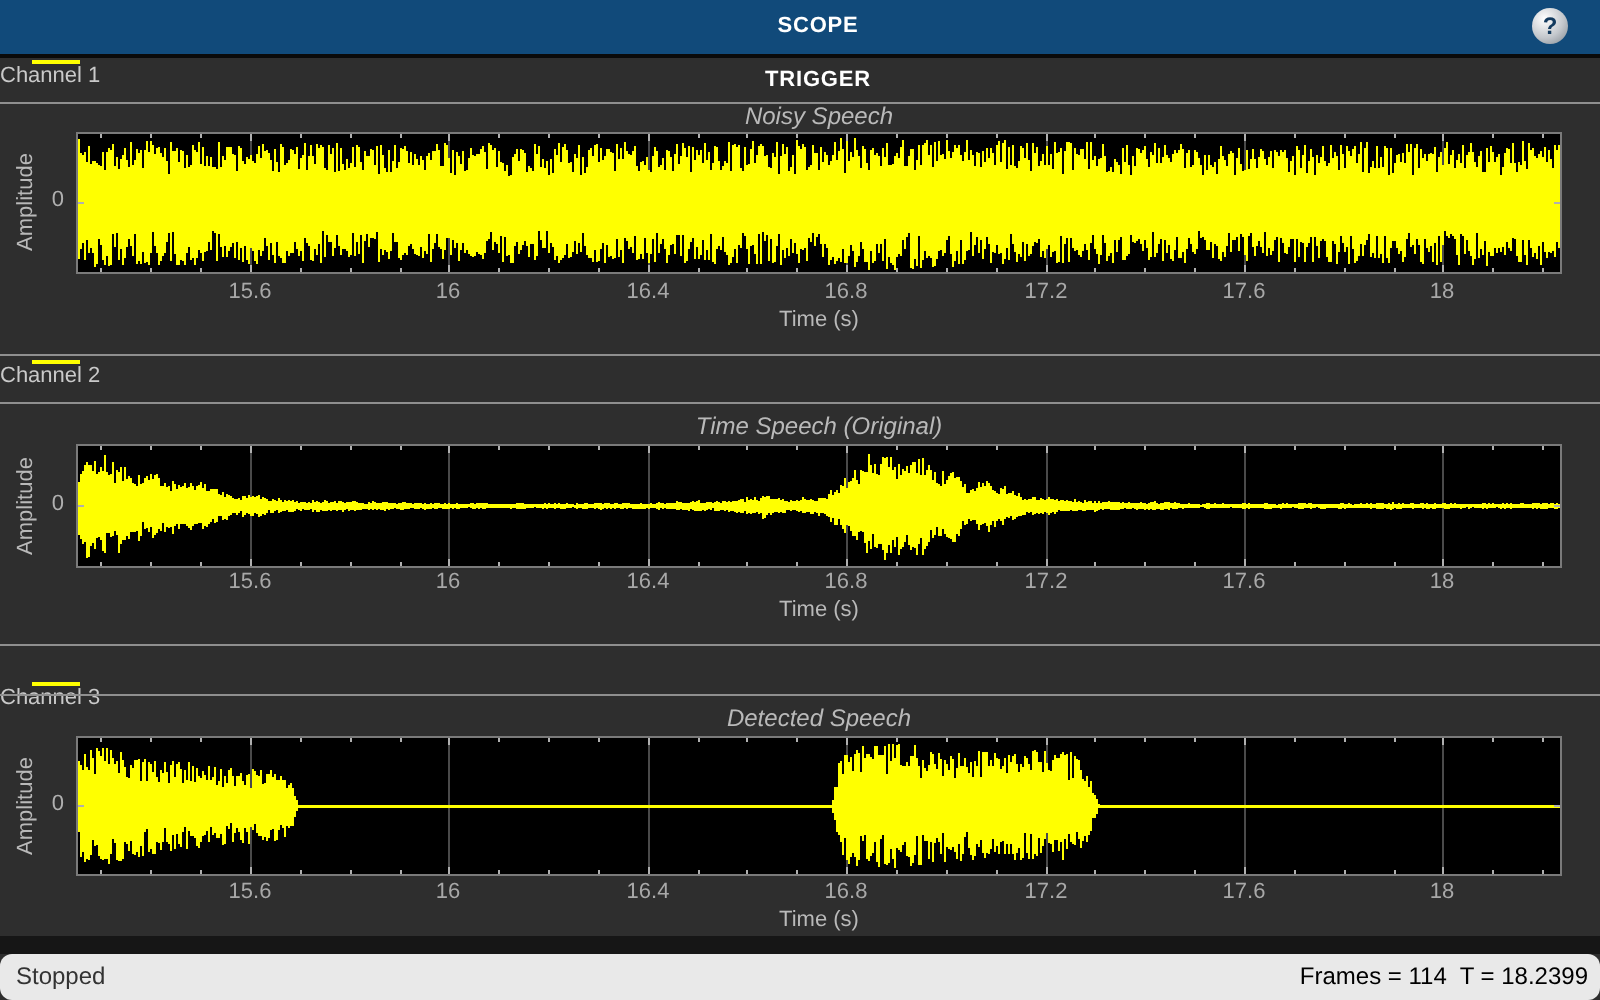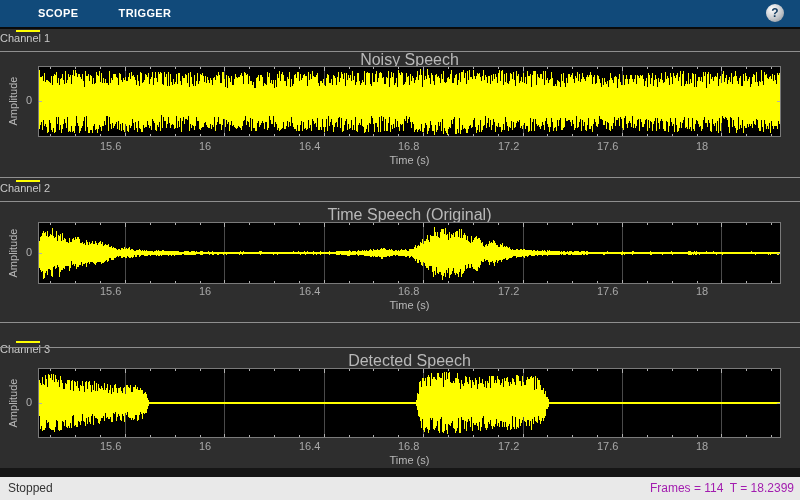--- a/index.html
+++ b/index.html
@@ -1,59 +1,59 @@
 <!DOCTYPE html>
 <html><head>
 <meta charset="utf-8">
 <style>
   html,body{width:800px;height:500px;margin:0;overflow:hidden;background:#2e2e2e;
     font-family:"Liberation Sans", sans-serif;}
   .app{position:absolute;inset:0;width:800px;height:500px;}
 
   
   .toolbar{position:absolute;top:0;left:0;width:800px;height:27px;background:#114a7a;
-    display:flex;align-items:center;padding-left:18px;box-sizing:border-box;}
+    display:flex;align-items:center;padding-left:18px;box-sizing:border-box;flex-direction:column;}
   .tab{padding:0 20px;color:#ffffff;font-size:11px;font-weight:600;letter-spacing:.4px;
     line-height:27px;cursor:default;}
   .help{position:absolute;right:16px;top:4px;width:18px;height:18px;border-radius:50%;
     background:radial-gradient(circle at 35% 30%, #ffffff, #c3c7cc 55%, #7e868e);
     color:#123a5e;font-weight:bold;font-size:12px;text-align:center;line-height:18px;}
   .black-strip{position:absolute;top:27px;left:0;width:800px;height:2px;background:#0a0a0a;}
 
   
   .hline{position:absolute;left:0;width:800px;height:1px;background:#8f8f8f;}
   .legend{position:absolute;left:0;display:flex;align-items:center;height:20px;flex-direction:column;}
   .swatch{width:24px;height:2px;background:#ffff00;margin-left:12px;margin-right:6px;}
   .legend-label{color:#c9c9c9;font-size:11px;}
-  .plot-title{position:absolute;left:38px;width:743px;text-align:center;color:#b9b9b9;font-size:16px;}
+  .plot-title{position:absolute;left:38px;width:743px;text-align:center;color:#b9b9b9;font-size:12px;font-style:italic;}
   .plot{position:absolute;left:38px;width:743px;display:block;}
   .ylabel{position:absolute;left:13px;width:70px;text-align:center;color:#b9b9b9;font-size:11px;
     transform:translate(-50%,-50%) rotate(-90deg);}
   .y0{position:absolute;left:12px;width:20px;text-align:right;color:#b0b0b0;font-size:11px;}
   .xticks{position:absolute;left:38px;width:743px;height:14px;}
-  .xtick{position:absolute;width:50px;margin-left:-25px;color:#a8a8a8;font-size:11px;}
+  .xtick{position:absolute;width:50px;margin-left:-25px;text-align:center;color:#a8a8a8;font-size:11px;}
   .xlabel{position:absolute;left:38px;width:743px;text-align:center;color:#b9b9b9;font-size:11px;}
 
   
   .p1-legend{top:30px}.p1-legsep{top:51px}.p1-title{top:51px}.p1-ylabel{top:101px}
   .p1-y0{top:94px}.p1-plot{top:66px;height:71px}.p1-xticks{top:140px}.p1-xlabel{top:154px}
   
   .sep2{top:177px}
   .p2-legend{top:180px}.p2-legsep{top:201px}.p2-title{top:206px}.p2-ylabel{top:253px}
   .p2-y0{top:246px}.p2-plot{top:222px;height:62px}.p2-xticks{top:285px}.p2-xlabel{top:299px}
   
   .sep3{top:322px}
   .p3-legend{top:341px}.p3-legsep{top:347px}.p3-title{top:352px}.p3-ylabel{top:403px}
   .p3-y0{top:396px}.p3-plot{top:368px;height:70px}.p3-xticks{top:440px}.p3-xlabel{top:454px}
 
   
   .status-strip{position:absolute;top:468px;left:0;width:800px;height:9px;background:#161616;}
-  .statusbar{position:absolute;top:477px;left:0;width:800px;height:23px;background:#e9e9e9;}
+  .statusbar{position:absolute;top:477px;left:0;width:800px;height:23px;background:#e9e9e9;border-radius:6px;}
   .status-left{position:absolute;left:8px;line-height:23px;font-size:12px;color:#333333;}
-  .status-right{position:absolute;right:6px;line-height:23px;font-size:12px;color:#a21caf;white-space:pre;}
+  .status-right{position:absolute;right:6px;line-height:23px;font-size:12px;color:#000000;white-space:pre;}
 </style>
 </head>
 <body>
 
 <div class="app">
 
   <div class="toolbar">
     <div class="tab">SCOPE</div>
     <div class="tab">TRIGGER</div>
     <div class="help">?</div>

